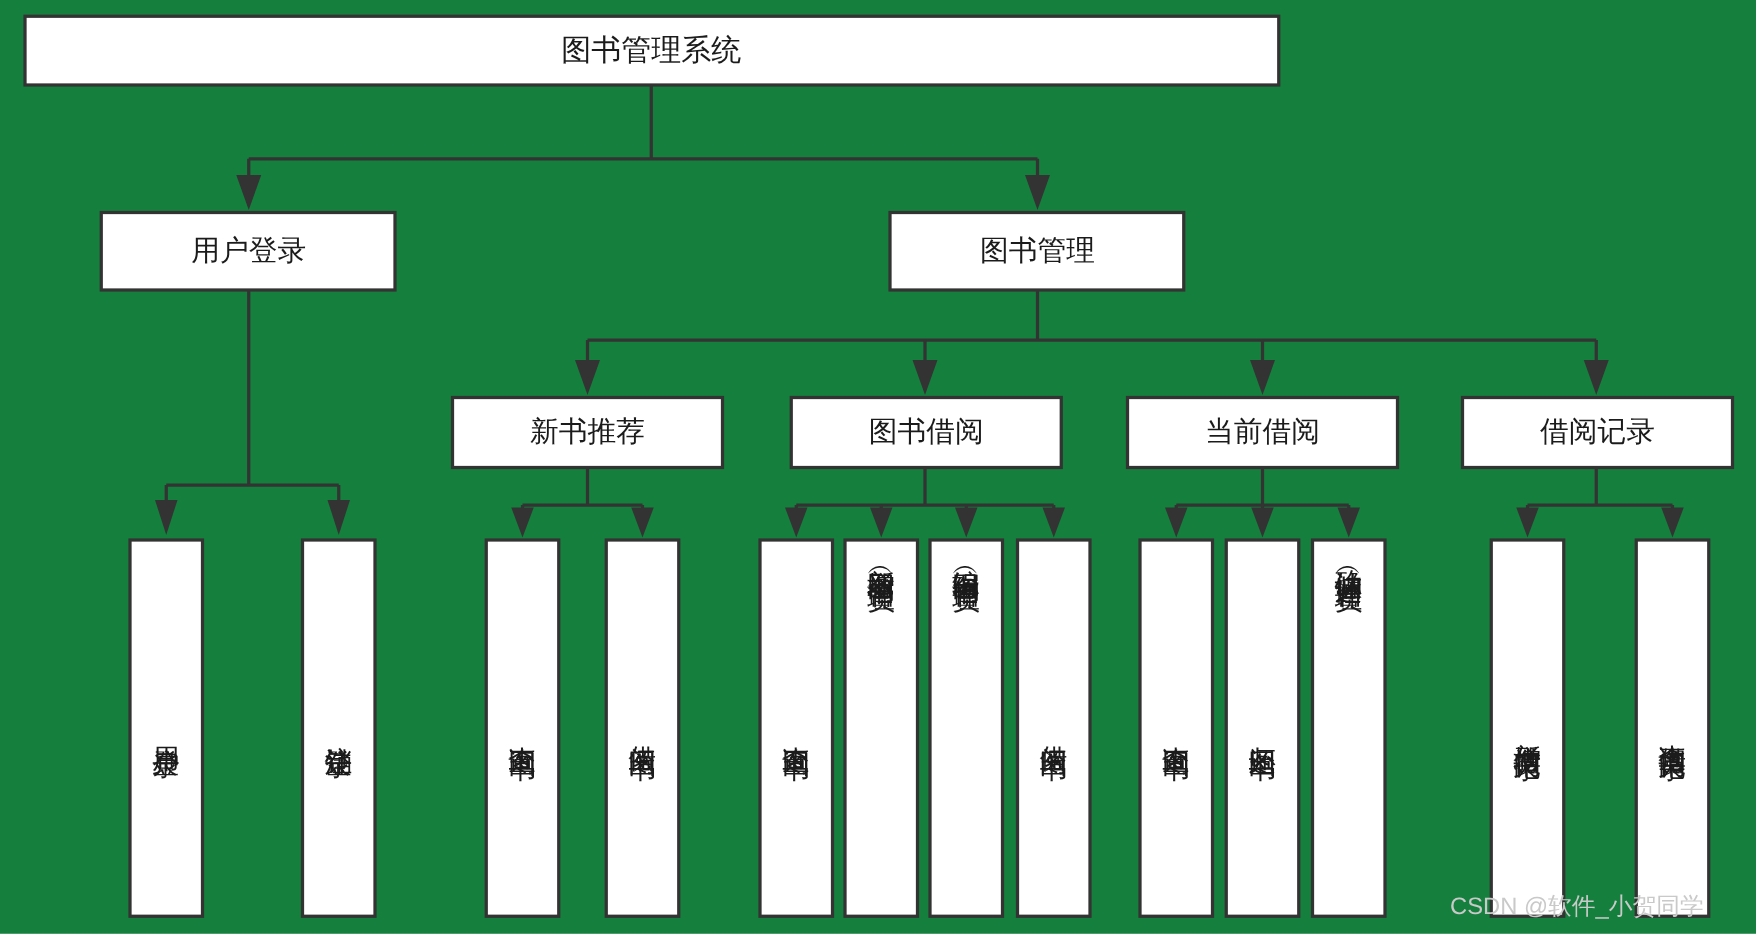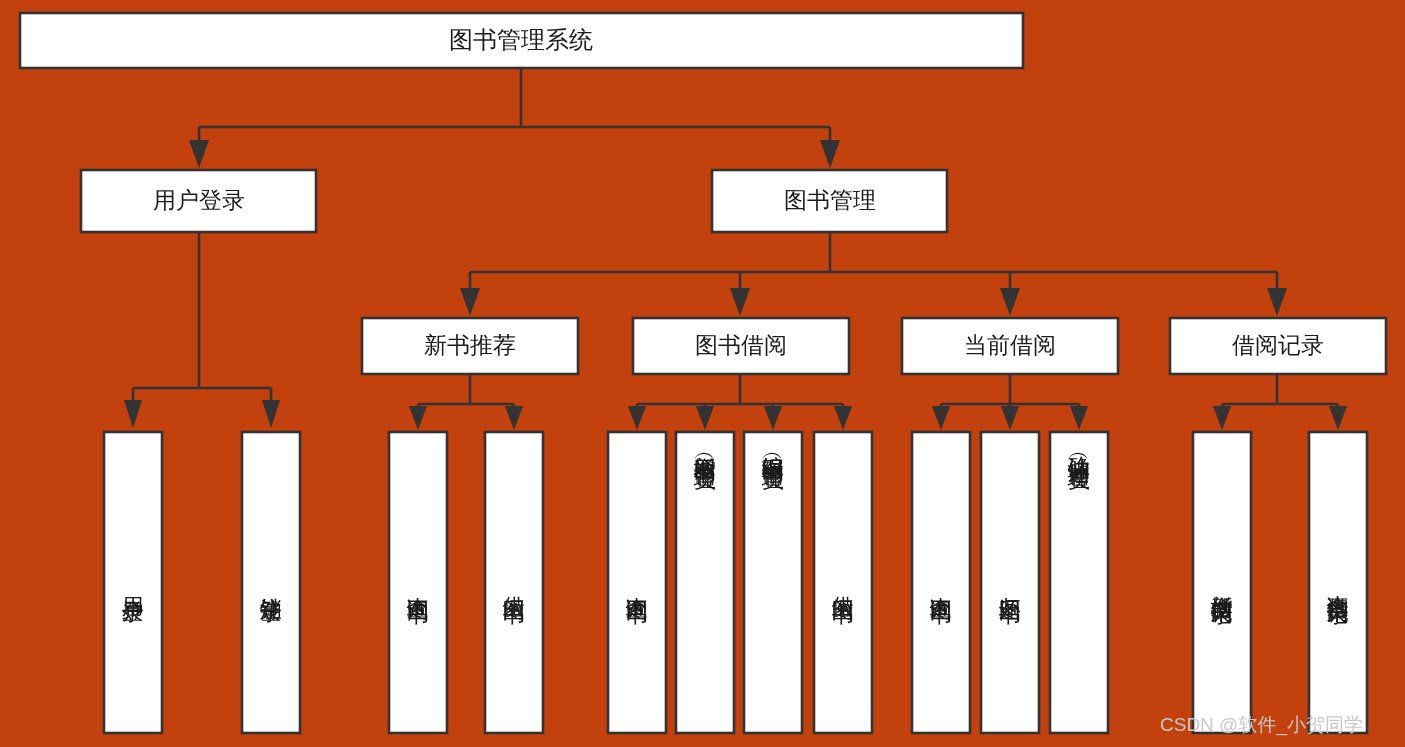--- a/index.html
+++ b/index.html
@@ -10,21 +10,21 @@
   body {
     width: 1405px;
     height: 747px;
     font-family: "Liberation Sans", "DejaVu Sans", sans-serif;
     overflow: hidden;
   }
   #diagram-root {
     position: relative;
     width: 1405px;
     height: 747px;
-    background: #c2410c;
+    background: #15803d;
   }
   svg.diagram-canvas {
     position: absolute;
     top: 0;
     left: 0;
     width: 1405px;
     height: 747px;
     display: block;
   }
   .node-box {

